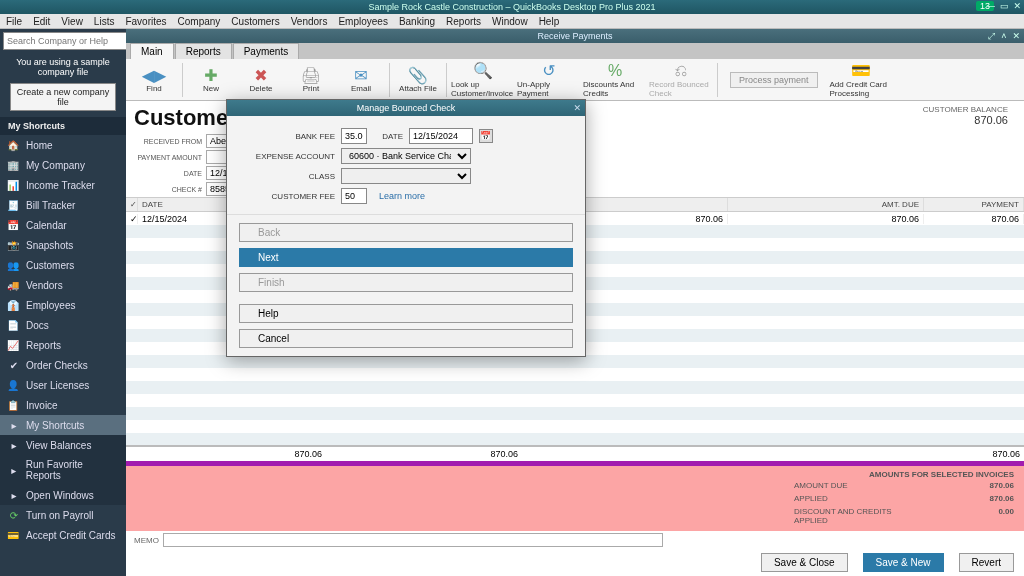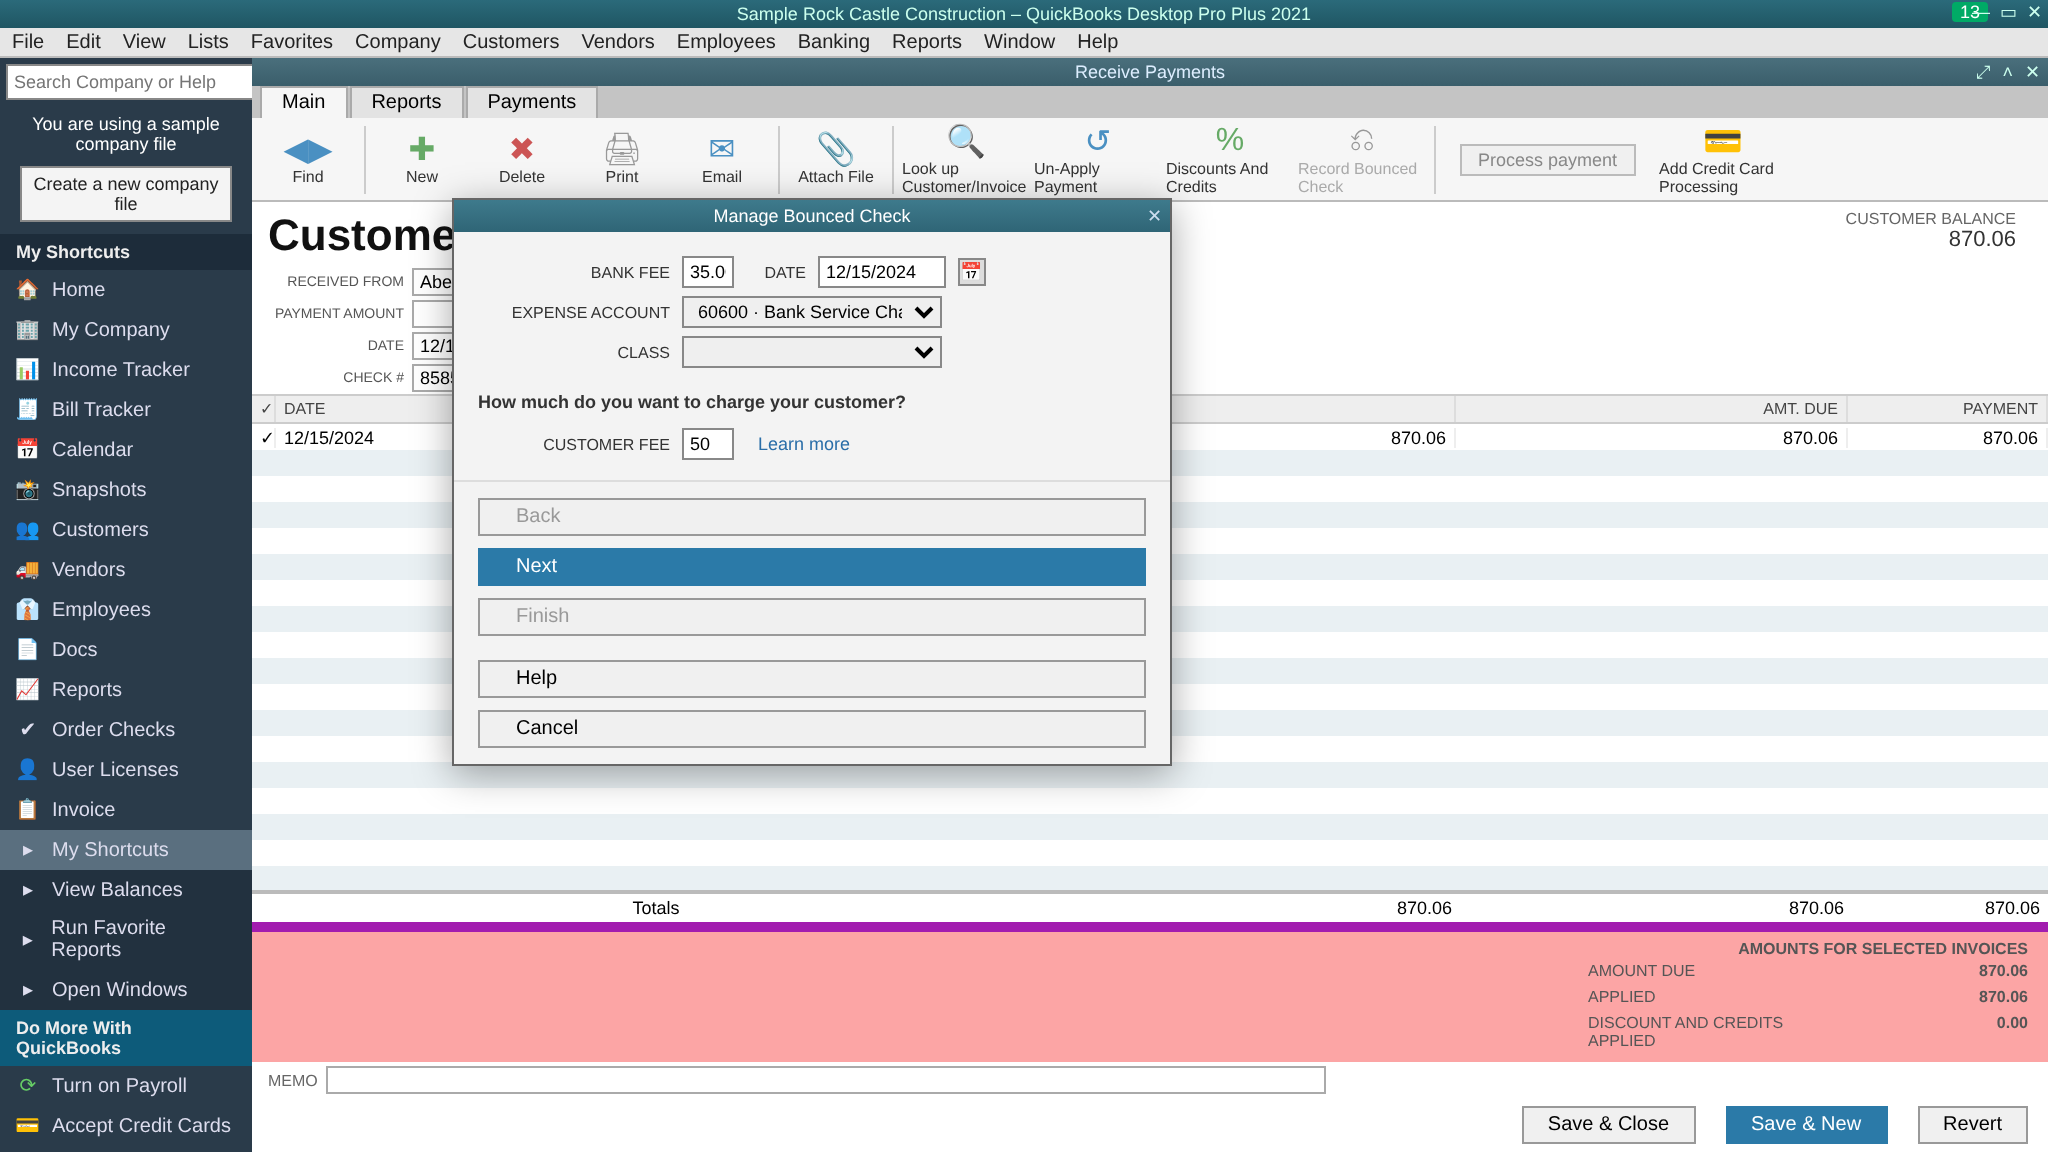--- a/index.html
+++ b/index.html
@@ -210,21 +210,20 @@
         </div>
         <div class="nav-item" style="background: rgb(34, 49, 63);">
           <span class="ico">▸</span>
           <span>Run Favorite Reports</span>
         </div>
         <div class="nav-item" style="background: rgb(34, 49, 63);">
           <span class="ico">▸</span>
           <span>Open Windows</span>
         </div>
       </div>
-    <div class="section-header" style="background:#0d5b7a">Do More With QuickBooks</div>
     <div id="domore-list">
         <div class="nav-item">
           <span class="ico green">⟳</span>
           <span>Turn on Payroll</span>
         </div>
         <div class="nav-item">
           <span class="ico orange">💳</span>
           <span>Accept Credit Cards</span>
         </div>
         <div class="nav-item"></div>
@@ -479,21 +478,20 @@
             <div class="gc check"></div>
             <div class="gc date"></div>
             <div class="gc num"></div>
             <div class="gc orig"></div>
             <div class="gc amt"></div>
             <div class="gc pay"></div>
           </div>
         </div>
 
       <div class="totals-row">
-        <div class="tr-lbl">Totals</div>
         <div class="tr-val" style="width:200px">870.06</div>
         <div class="tr-val" style="width:196px">870.06</div>
         <div class="tr-val" style="flex:1">870.06</div>
       </div>
 
       <div class="summary">
         <div class="summary-title">AMOUNTS FOR SELECTED INVOICES</div>
         <div class="sum-row">
             <span class="lbl">AMOUNT DUE</span>
             <span class="val">870.06</span>
@@ -535,21 +533,20 @@
       <span class="cal">📅</span>
     </div>
     <div class="mrow">
       <label>Expense Account</label>
       <select class="wide"><option>60600 · Bank Service Charges</option></select>
     </div>
     <div class="mrow">
       <label>Class</label>
       <select class="wide"><option></option></select>
     </div>
-    <div class="q" style="margin-top:12px">How much do you want to charge your customer?</div>
     <div class="mrow">
       <label>Customer Fee</label>
       <input class="small" value="50" style="">
       <span class="learn">Learn more</span>
     </div>
   </div>
   <div class="modal-foot">
     <div class="mbtn dis">Back</div>
     <div class="mbtn primary">Next</div>
     <div class="mbtn dis">Finish</div>

